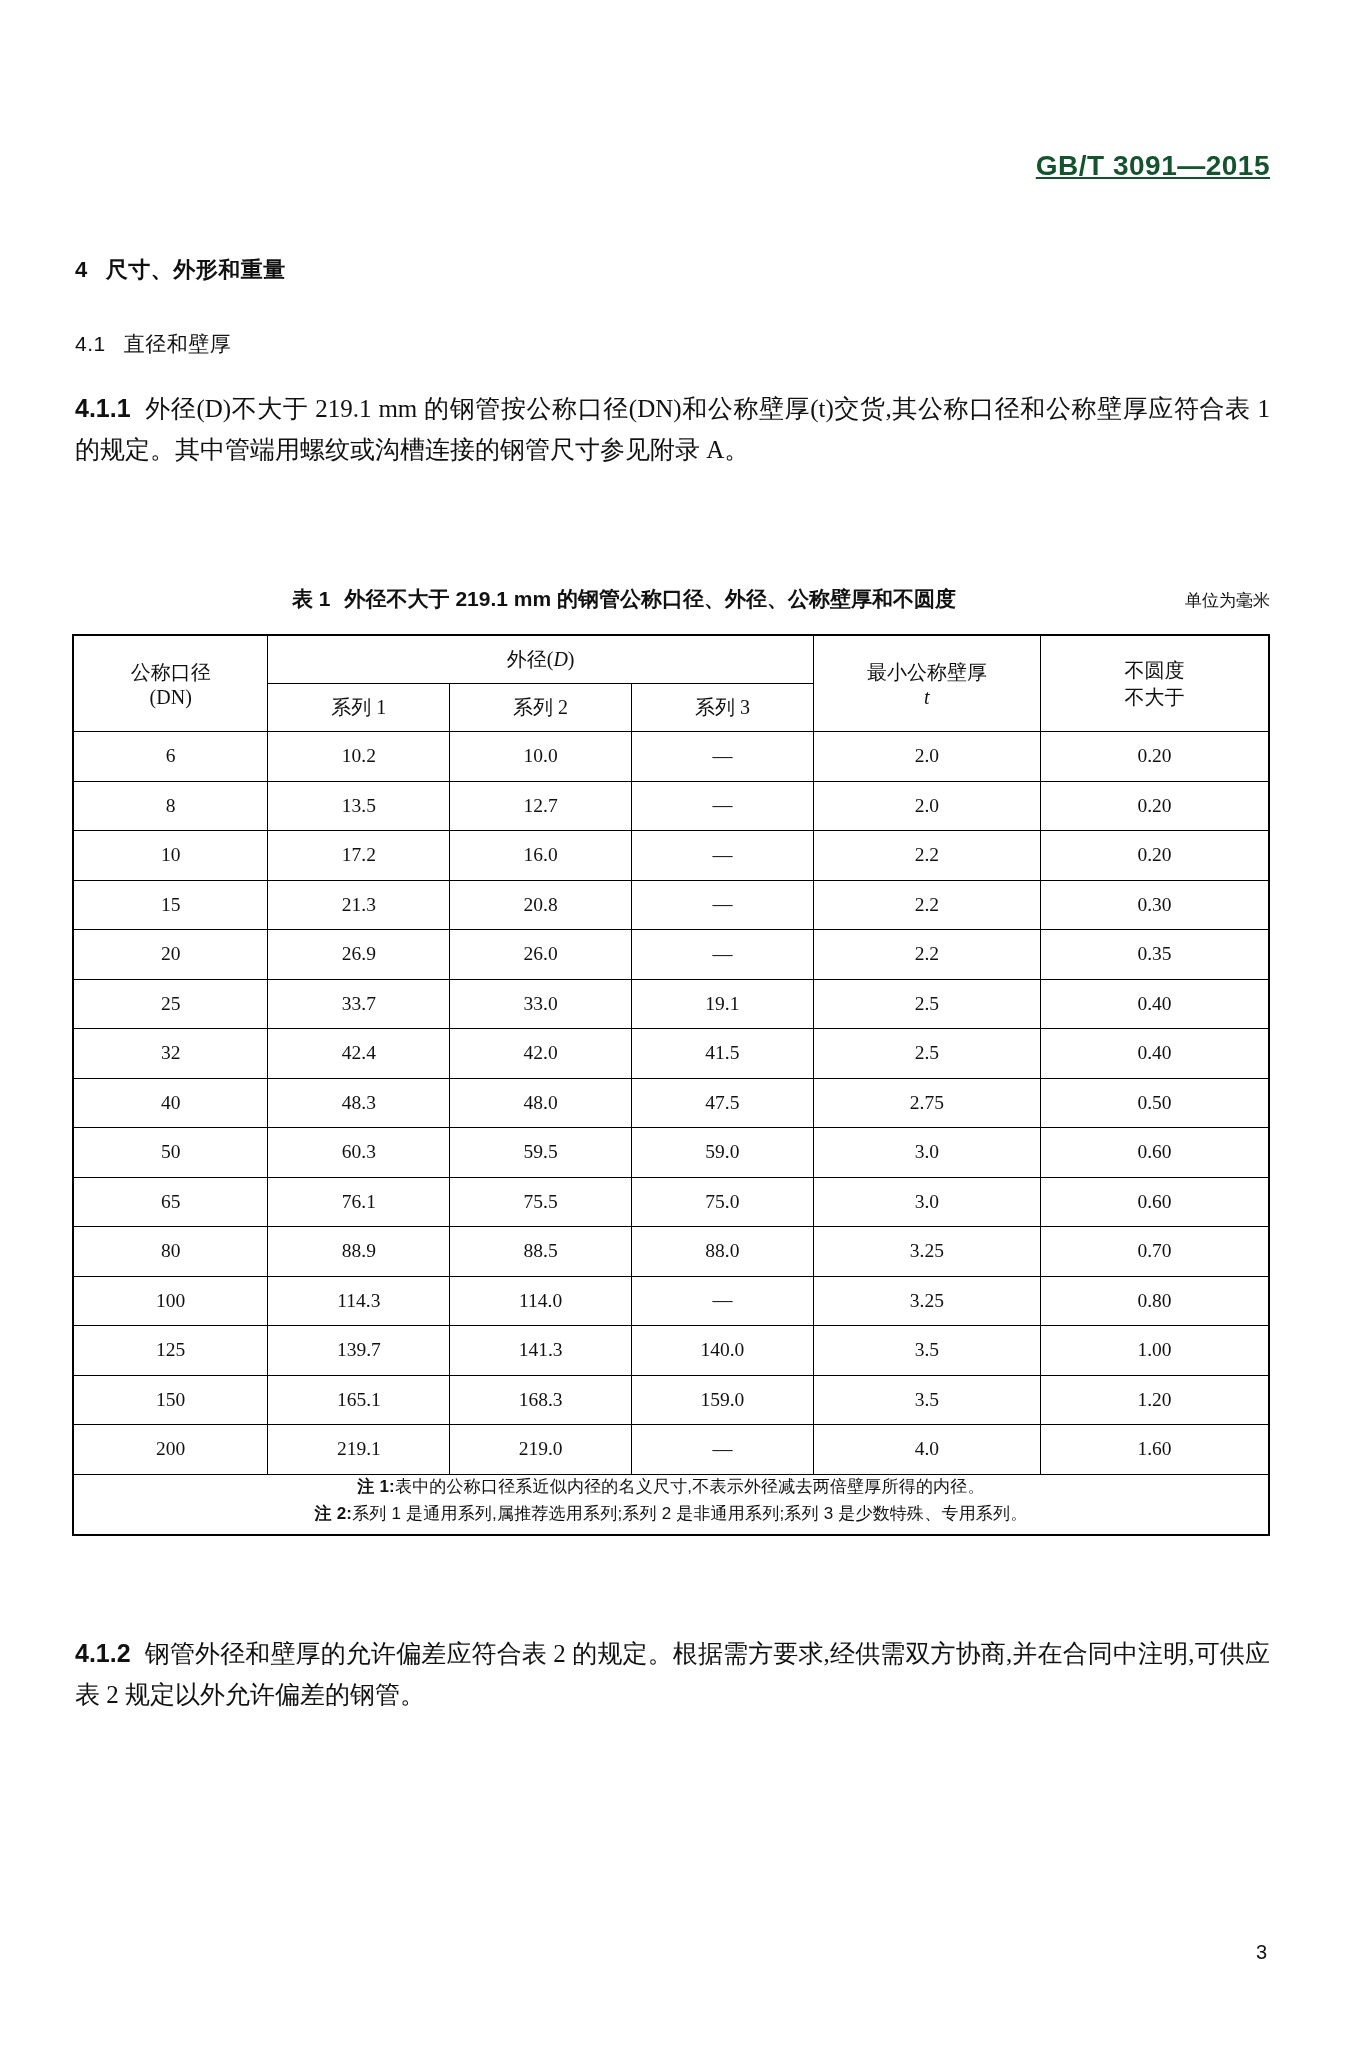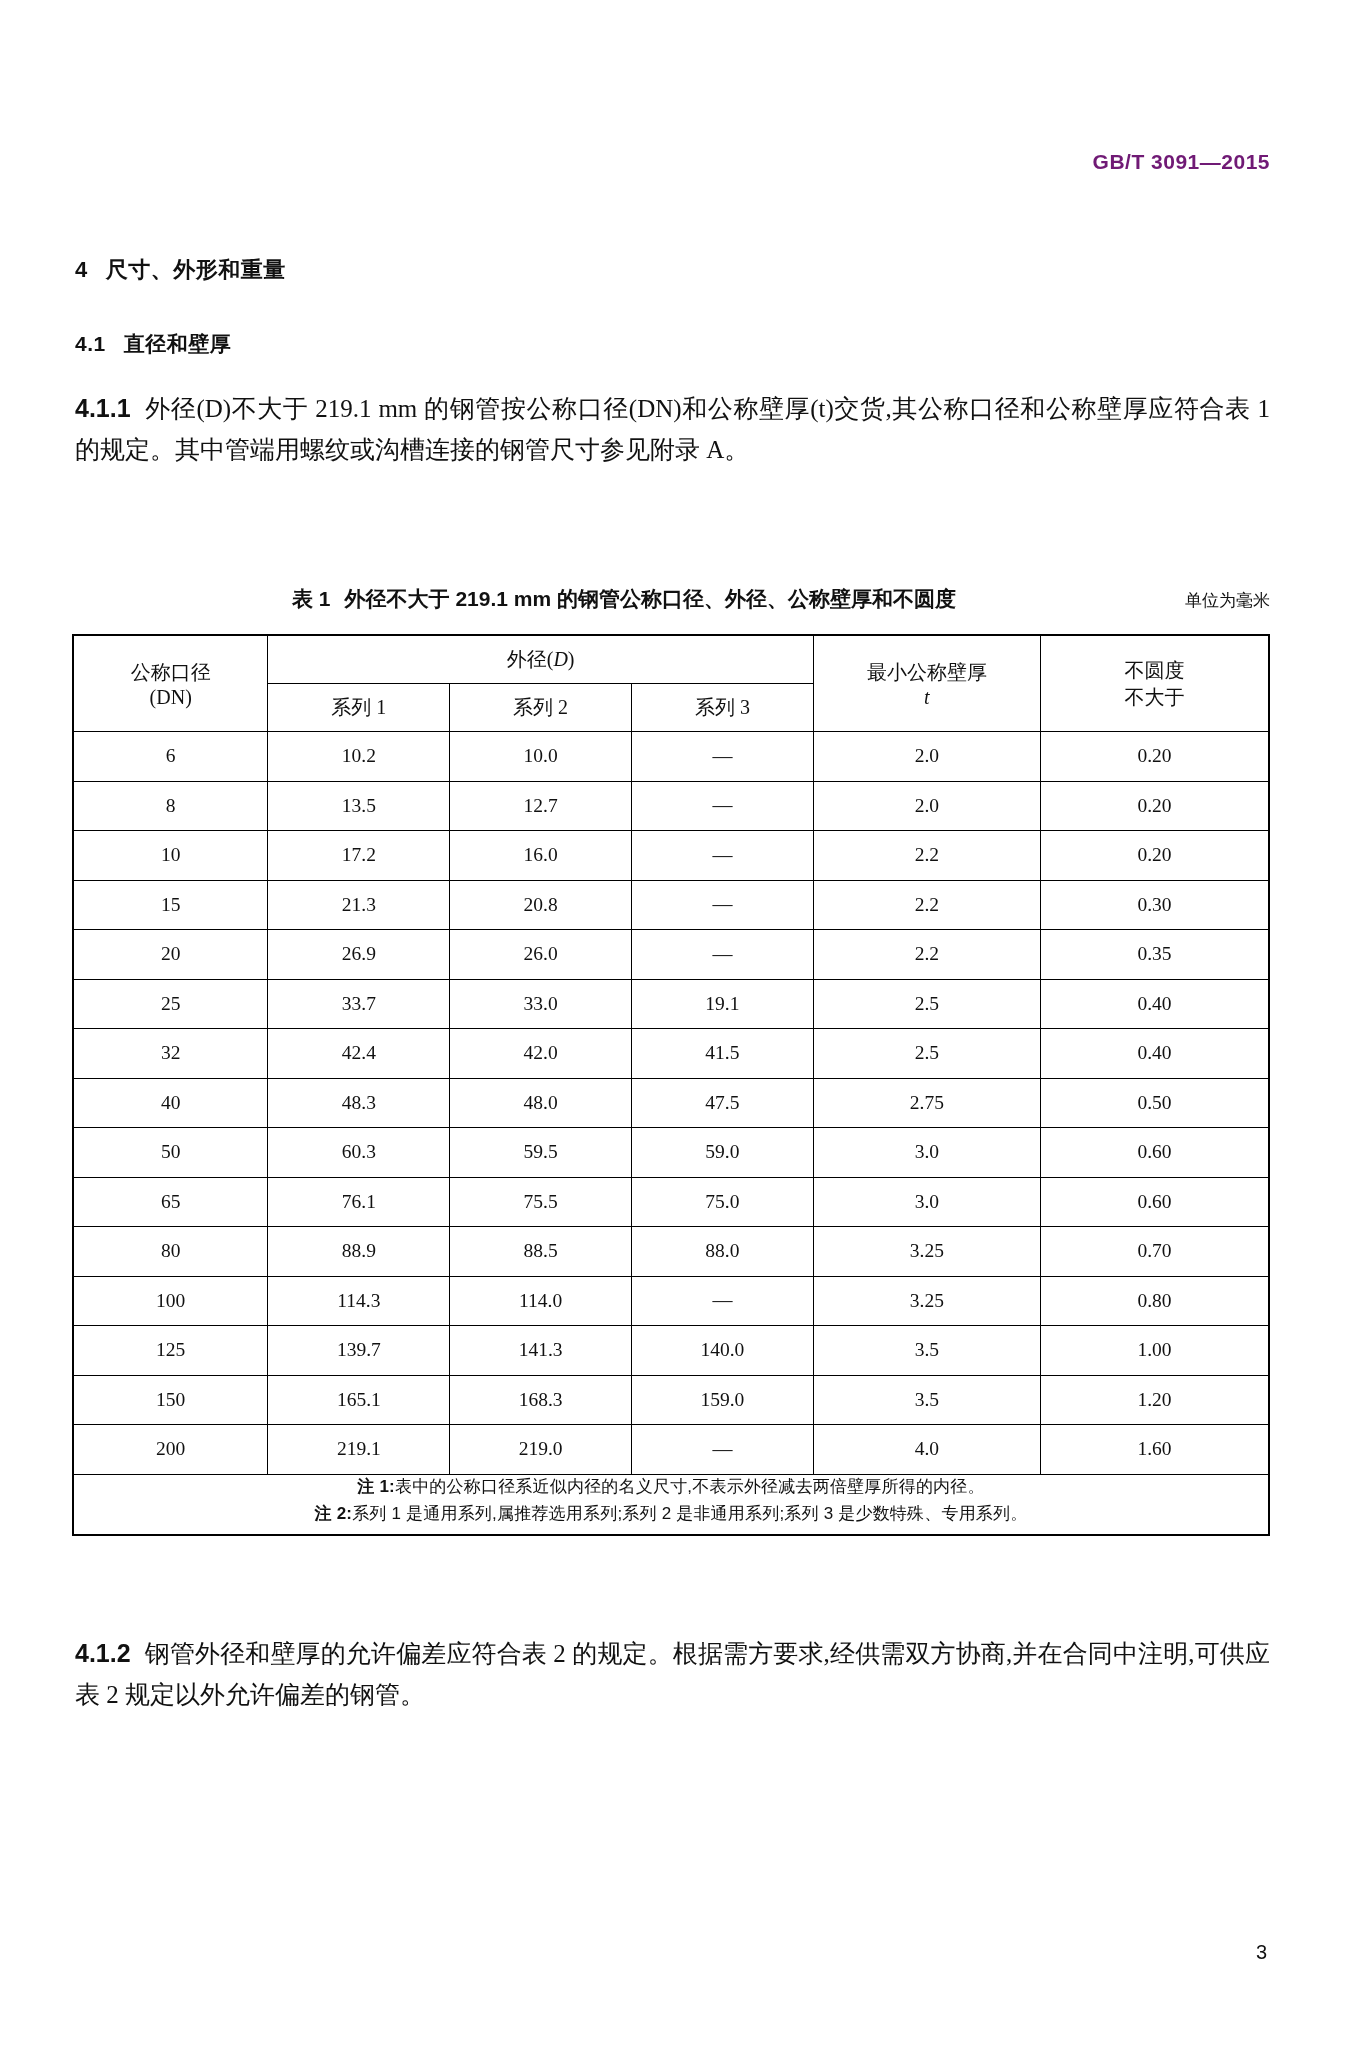--- a/index.html
+++ b/index.html
@@ -23,43 +23,44 @@
     padding: 0 75px;
   }
 
   
   .run-head {
     position: absolute;
     top: 150px;
     right: 75px;
     font-family: "Liberation Sans", "DejaVu Sans", sans-serif;
     font-weight: bold;
-    font-size: 21px;
+    font-size: 28px;
     letter-spacing: 0.5px;
-    color: #701a75;
+    color: #14532d;
+    text-decoration: underline;
   }
 
   
   .h1 {
     position: absolute;
     top: 255px;
     left: 75px;
     font-family: "Liberation Sans", "DejaVu Sans", sans-serif;
     font-weight: bold;
     font-size: 22px;
     letter-spacing: 0.5px;
   }
   .h1 .num { margin-right: 18px; }
 
   .h2 {
     position: absolute;
     top: 330px;
     left: 75px;
     font-family: "Liberation Sans", "DejaVu Sans", sans-serif;
-    font-weight: bold;
+    font-weight: normal;
     font-size: 21px;
     letter-spacing: 0.5px;
   }
   .h2 .num { margin-right: 18px; }
 
   
   .para {
     position: absolute;
     left: 75px;
     width: 1195px;

